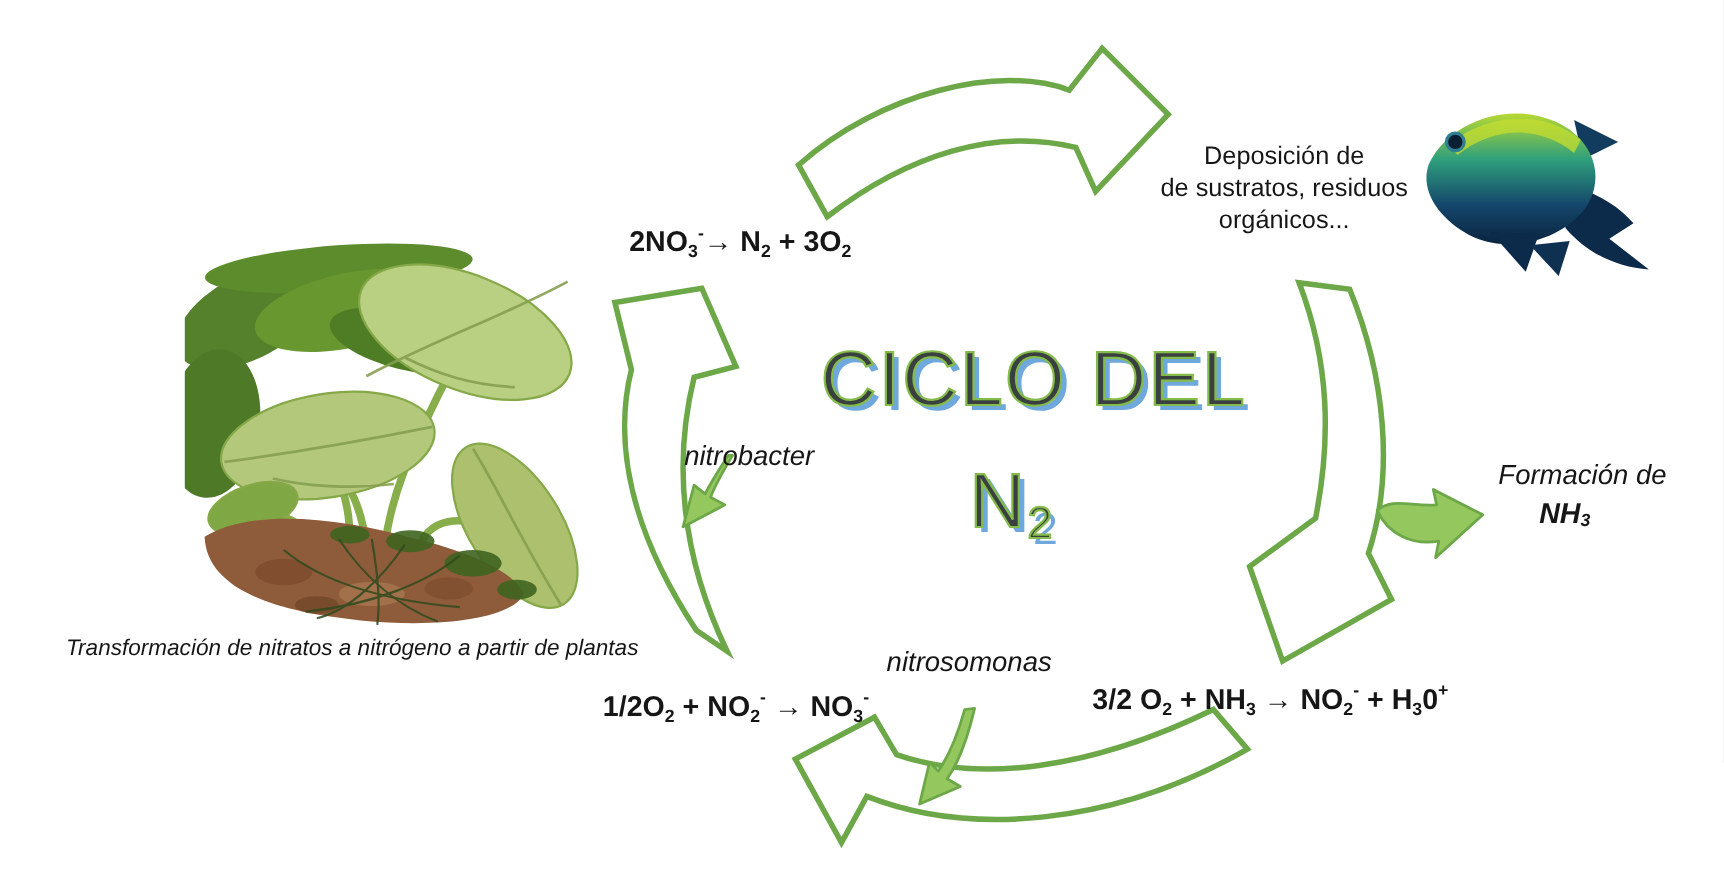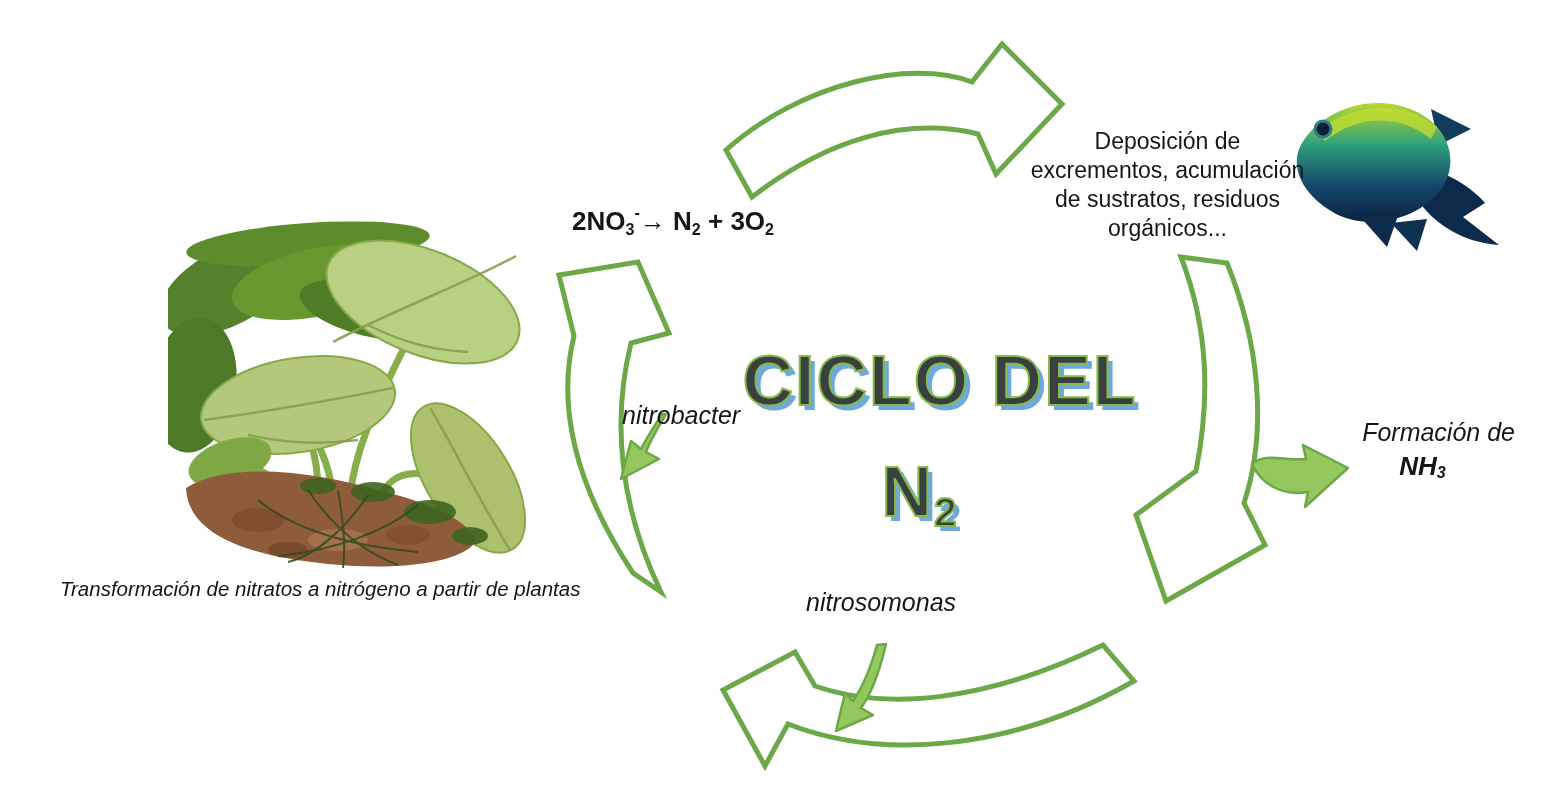--- a/index.html
+++ b/index.html
@@ -19,25 +19,24 @@
   svg{display:block;}
   .arrow-outline{fill:#ffffff;stroke:var(--arrow-green);stroke-width:5;stroke-linejoin:miter;}
   .arrow-solid{fill:var(--arrow-solid);stroke:var(--arrow-green);stroke-width:2.5;stroke-linejoin:round;}
   .eq{font-weight:bold;font-size:26px;line-height:34px;white-space:nowrap;}
   .eq sub, .formula sub{font-size:62%;vertical-align:-16%;}
   .eq sup, .formula sup{font-size:62%;vertical-align:34%;}
   .bacteria{font-style:italic;font-size:25px;white-space:nowrap;}
   .caption{font-style:italic;font-size:20.5px;white-space:nowrap;}
   .deposition{font-size:23px;line-height:29px;text-align:center;}
   .cycle-title{
-    font-weight:bold;text-align:center;letter-spacing:2px;
+    font-weight:normal;text-align:center;letter-spacing:2px;
     color:var(--title-fill);
     -webkit-text-stroke:2px var(--title-outline);
     text-shadow:5px 5px 0 var(--title-shadow);
-    margin-top:37px;
   }
   .cycle-title-main{font-size:70px;line-height:74px;}
   .cycle-title-sub{font-size:70px;line-height:74px;}
   .cycle-title sub{font-size:58%;vertical-align:-14%;}
   .formation-label{font-style:italic;font-size:25px;text-align:right;}
   .formation-formula{font-style:italic;font-weight:bold;font-size:26px;text-align:center;margin-top:4px;}
 </style>
 </head>
 <body>
 
@@ -118,24 +117,25 @@
     <path fill="#c6dd2f" opacity="0.75" d="M 24,46 C 62,16 112,16 144,42 L 138,54 C 106,28 64,30 32,56 Z"></path>
     <path fill="#0c2a4a" d="M 62,126 L 94,162 L 106,128 Z"></path>
     <path fill="#0e3152" d="M 98,138 L 124,166 L 134,134 Z"></path>
     <circle cx="30" cy="44" r="8" fill="#0a1f33" stroke="#2e7f8f" stroke-width="3"></circle>
   </svg>
 
   <div class="abs cycle-title cycle-title-main" style="left:735px;top:307px;width:410px;">CICLO DEL</div>
   <div class="abs cycle-title cycle-title-sub formula" style="left:735px;top:418px;width:370px;"><span>N</span><sub>2</sub></div>
 
   <div class="abs eq formula" style="left:572px;top:195px;"><span>2NO</span><sub>3</sub><sup>-</sup><span>→ N</span><sub>2</sub><span> + 3O</span><sub>2</sub></div>
+  <div class="abs eq formula" style="left:548px;top:617px;"><span>1/2O</span><sub>2</sub><span> + NO</span><sub>2</sub><sup>-</sup><span> → NO</span><sub>3</sub><sup>-</sup></div>
+  <div class="abs eq formula" style="left:993px;top:611px;"><span>3/2 O</span><sub>2</sub><span> + NH</span><sub>3</sub><span> → NO</span><sub>2</sub><sup>-</sup><span> + H</span><sub>3</sub><span>0</span><sup>+</sup></div>
 
   <div class="abs deposition" style="left:1020px;top:127px;width:295px;">
     <div>Deposición de</div>
-    <div>excrementos, acumulación</div>
     <div>de sustratos, residuos</div>
     <div>orgánicos...</div>
   </div>
 
   <div class="abs bacteria" style="left:622px;top:389px;margin-top:12px;">nitrobacter</div>
   <div class="abs bacteria" style="left:806px;top:588px;">nitrosomonas</div>
 
   <div class="abs" style="left:1330px;top:418px;width:185px;">
     <div class="formation-label">Formación de</div>
     <div class="formation-formula formula"><span>NH</span><sub>3</sub></div>

